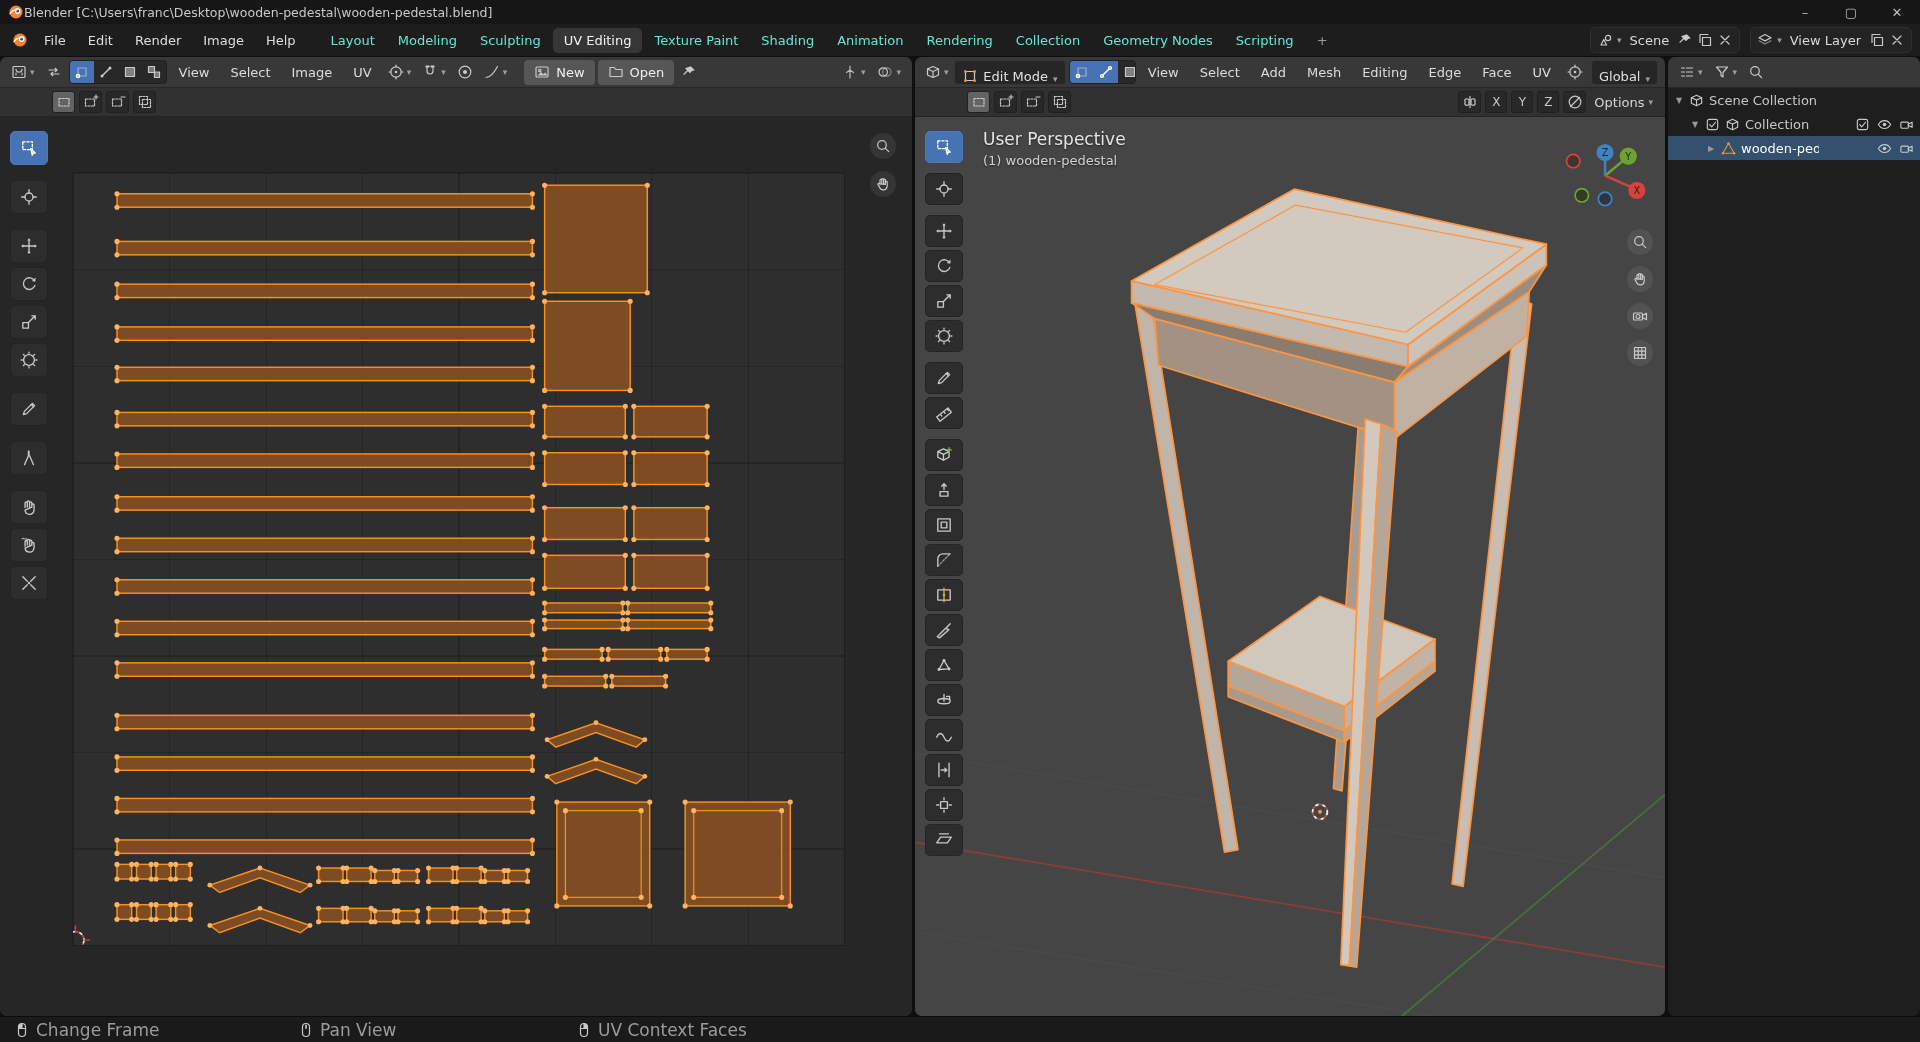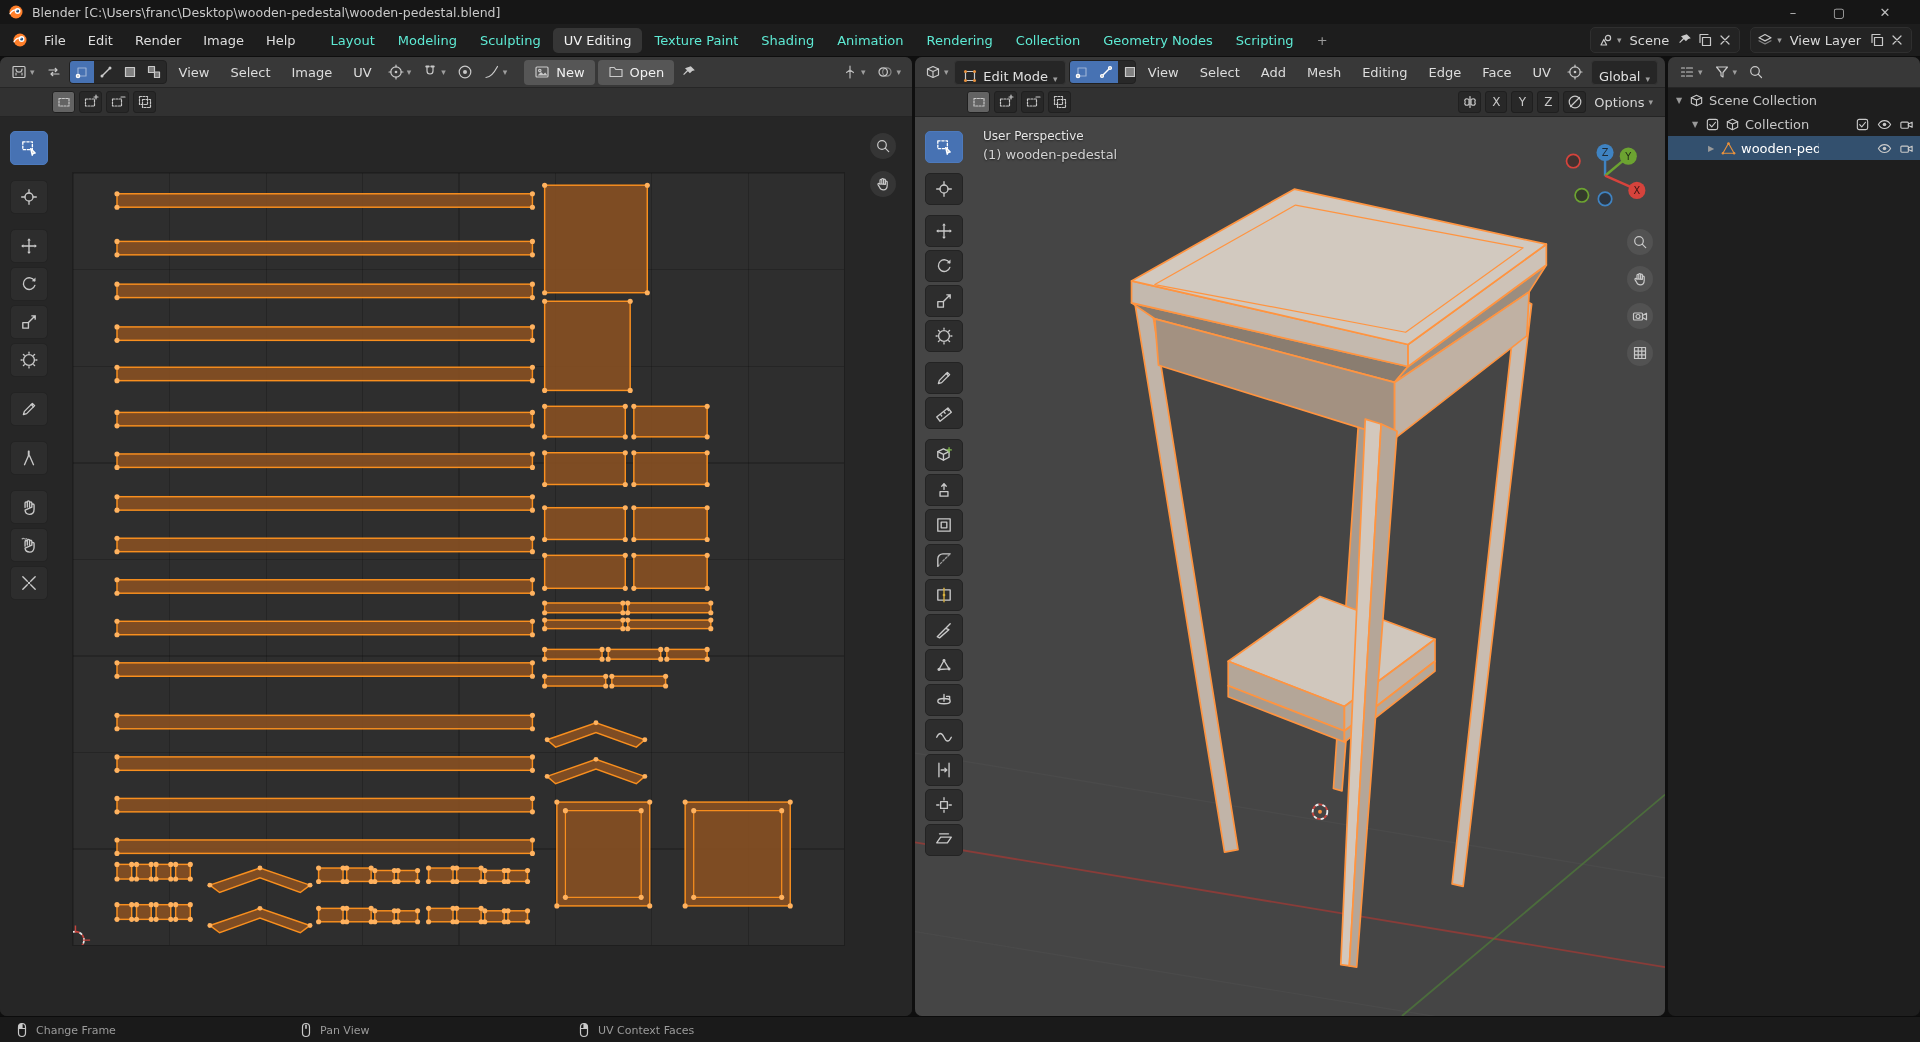--- a/index.html
+++ b/index.html
@@ -1,21 +1,21 @@
 <!DOCTYPE html>
 <html style="--accent_blue: #4772b3; --selection_orange: #f98f1e; --uv_face_fill: #8a5122; --uv_vertex: #ffb25f; --axis_x_red: #d6433c; --axis_y_green: #6ca331; --axis_z_blue: #3f83c2; --mesh_face_light: #d2c9bf; --viewport_bg: #454545;"><head>
 <meta charset="utf-8">
 <style>
   *{box-sizing:border-box;margin:0;padding:0;user-select:none}
   html,body{width:1920px;height:1042px;overflow:hidden;background:#0f0f0f;
     font-family:"DejaVu Sans","Liberation Sans",sans-serif;font-size:13px;color:#d4d4d4}
   #app{position:relative;width:1920px;height:1042px}
 
   
-  .titlebar{height:24px;background:#161616;display:flex;align-items:center;padding:0 12px 0 8px;gap:8px;
+  .titlebar{height:24px;background:#161616;display:flex;align-items:center;padding:0 0 0 8px;gap:0;
     font-size:12.5px;color:#c9c9c9}
   .titlebar .lbl{white-space:nowrap}
   .wctrl{margin-left:auto;display:flex;height:100%}
   .wbtn{width:46px;height:100%;display:flex;align-items:center;justify-content:center;color:#bdbdbd;font-size:13px}
 
   
   .topbar{height:33px;background:#1d1d1d;display:flex;align-items:center;padding:0 8px;gap:2px;border-bottom:1px solid #0e0e0e}
   .menu{padding:5px 10px;border-radius:4px;color:#dedede}
   .tabs{display:flex;align-items:center;margin-left:12px;gap:1px}
   .tab{padding:5px 11px;color:#5eead4;border-radius:5px;white-space:nowrap}
@@ -74,37 +74,37 @@
   .edge{fill:none;stroke:var(--selection_orange);stroke-width:1}
   .vdot{fill:var(--uv_vertex)}
   .floaters{position:absolute;right:16px;top:16px;display:flex;flex-direction:column;gap:12px;z-index:6}
   .navbtn{width:26px;height:26px;border-radius:50%;background:rgba(255,255,255,.07);
     display:flex;align-items:center;justify-content:center}
 
   
   .v3d .body{background:#454545}
   #vp{position:absolute;inset:0;width:100%;height:100%}
   .vtext{position:absolute;left:68px;top:12px;z-index:5;text-shadow:0 1px 2px rgba(0,0,0,.55)}
-  .vtext .l1{font-size:12px;color:#e6e6e6}
+  .vtext .l1{font-size:17px;color:#e6e6e6}
   .vtext .l2{font-size:13px;color:#d2d2d2;margin-top:4px}
   .navcol{position:absolute;right:12px;top:112px;display:flex;flex-direction:column;gap:11px;z-index:6;align-items:center}
 
   
   .orow{height:24px;display:flex;align-items:center;gap:5px;padding:0 6px;color:#c7c7c7;white-space:nowrap}
   .orow .disc{font-size:8px;color:#9a9a9a;width:10px;text-align:center}
   .orow.selected{background:#33506e;color:#fff}
   .orow .name{overflow:hidden}
   .orow .clip{max-width:78px}
   .orow .rt{margin-left:auto;display:flex;align-items:center;gap:7px}
   .ind1{padding-left:22px}.ind2{padding-left:38px}
   .oicon svg{width:15px;height:15px}
 
   
   .statusbar{position:absolute;left:0;right:0;bottom:0;height:26px;background:#1a1a1a;border-top:1px solid #0c0c0c;
-    font-size:11px;color:#9b9b9b}
+    font-size:17px;color:#9b9b9b}
   .hint{position:absolute;top:0;height:26px;display:flex;align-items:center;gap:6px}
   .stats{position:absolute;right:8px;top:0;height:26px;display:flex;align-items:center;white-space:nowrap;color:#9b9b9b}
 
   svg text{font-family:"DejaVu Sans",sans-serif}
 </style>
 </head>
 <body>
 
 <div id="app">
 

